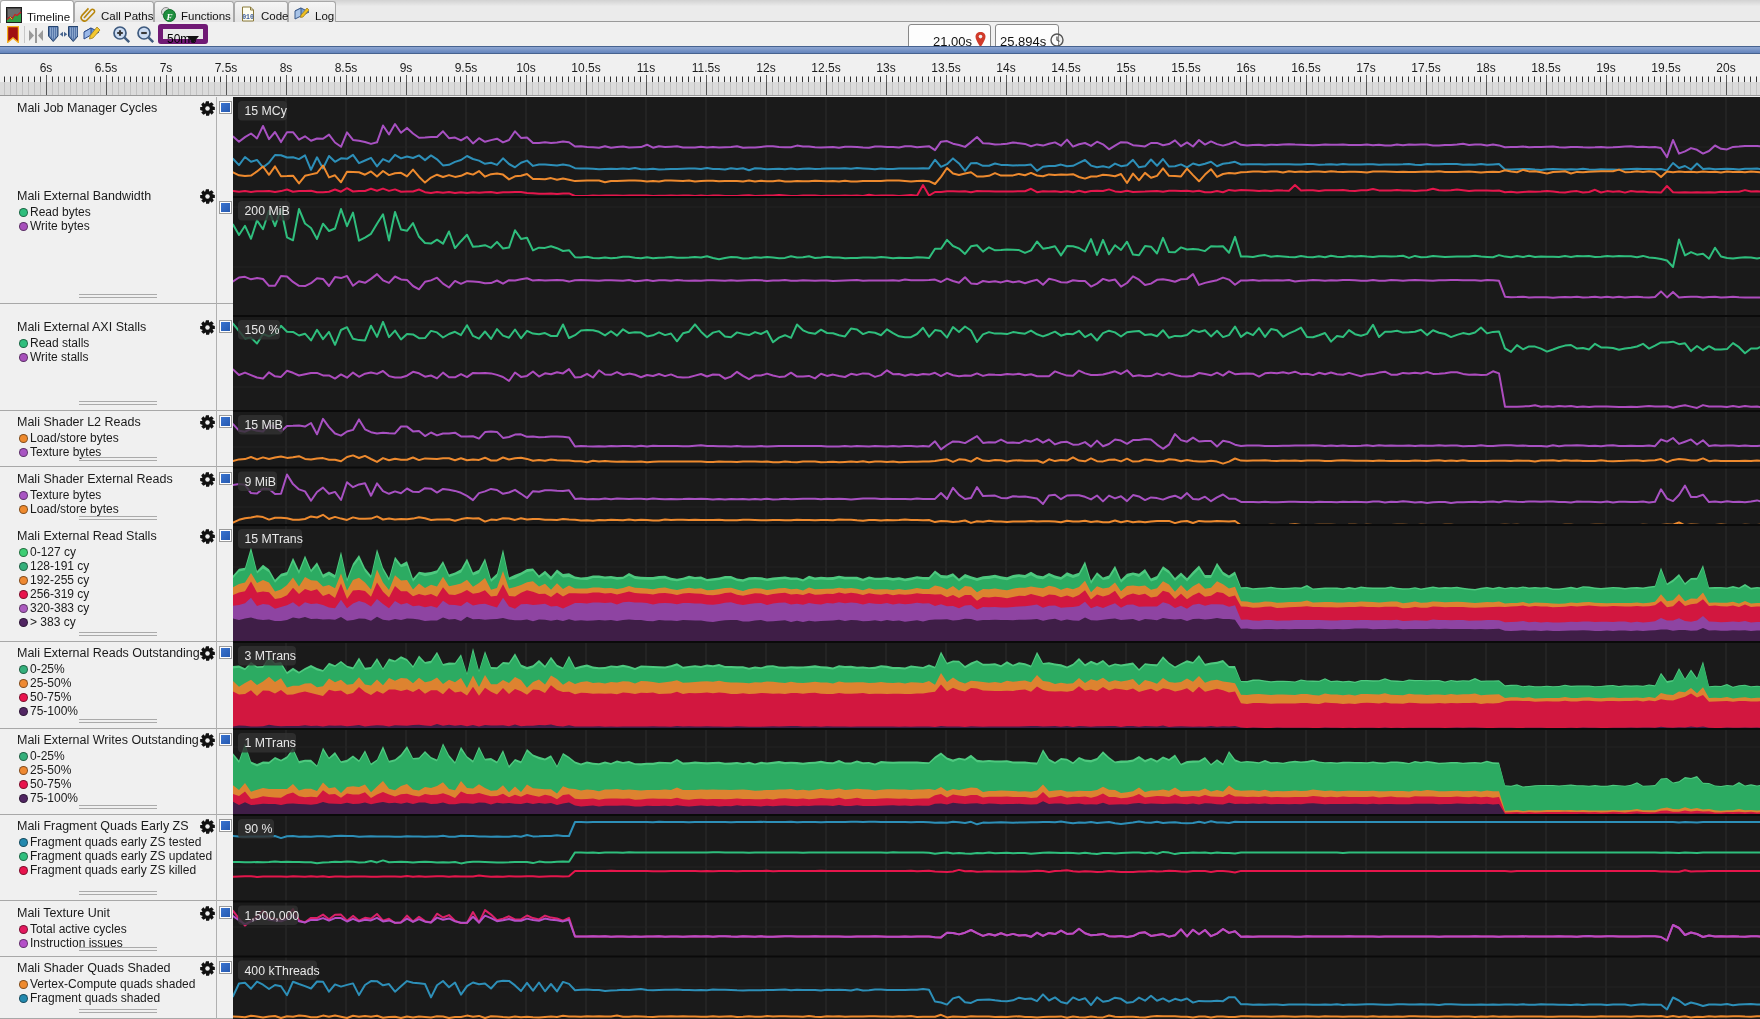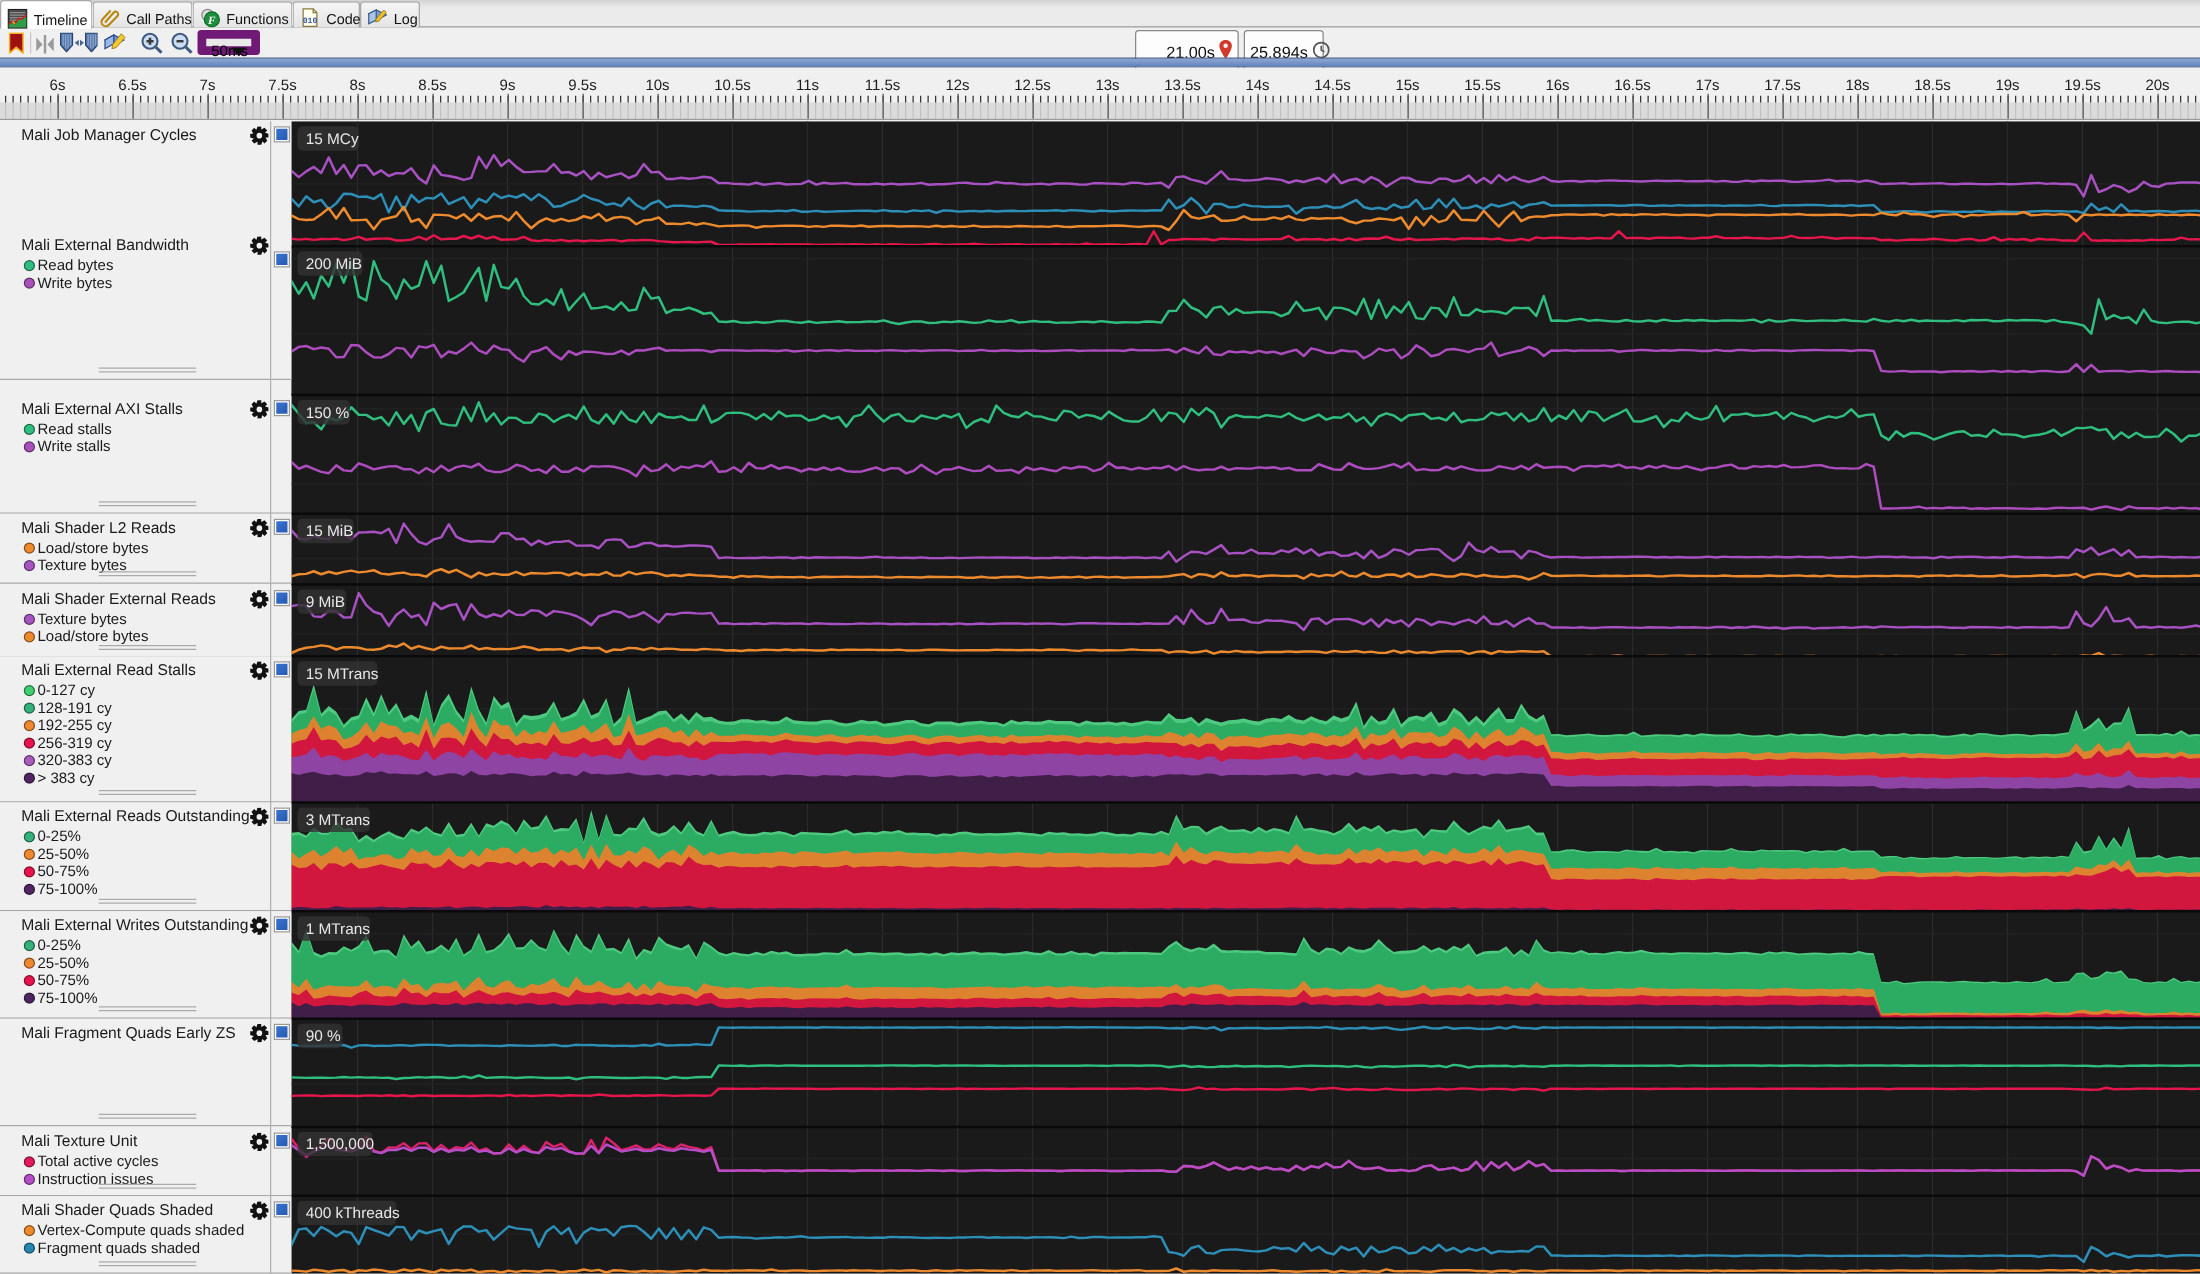--- a/index.html
+++ b/index.html
@@ -2,21 +2,21 @@
 <html><head><meta charset="utf-8"><style>
 *{margin:0;padding:0;box-sizing:border-box}
 html,body{width:1760px;height:1019px;overflow:hidden;font-family:'Liberation Sans',sans-serif;background:#f0f0f0}
 #tabbar{position:absolute;left:0;top:0;width:1760px;height:22px;background:linear-gradient(#d2d2d2,#ebebeb 30%,#ebebeb);border-bottom:1px solid #9a9a9a}
 .tab{position:absolute;top:1px;height:21px;display:flex;align-items:flex-end;gap:5px;padding-left:5px;font-size:11.5px;color:#111;white-space:nowrap;background:linear-gradient(#f5f5f5,#e4e4e4);border:1px solid #a8a8a8;border-bottom:none;border-radius:3px 3px 0 0}
 .tab.active{top:0;height:23px;background:#fff;z-index:2}
 .tab svg{flex:0 0 auto}
 #toolbar{position:absolute;left:0;top:23px;width:1760px;height:23px;background:#f0f0f0}
 .ti{position:absolute}
 .tsep{position:absolute;top:3px;width:1px;height:17px;background:#c8c8c8}
-.combo{position:absolute;left:158px;top:1px;width:50px;height:20px;background:#e9e9e9;border:7px solid #701a75;border-radius:3px;font-size:12px;color:#000;padding:3px 0 0 4px}
+.combo{position:absolute;left:158px;top:1px;width:50px;height:20px;background:#e9e9e9;border:5px solid #701a75;border-radius:3px;font-size:12px;color:#000;padding:3px 0 0 4px}
 .combo .arr{position:absolute;right:4px;top:7px;width:0;height:0;border-left:6px solid transparent;border-right:6px solid transparent;border-top:7px solid #111}
 .field{position:absolute;top:1px;height:20px;border:1px solid #888;border-radius:3px;background:#fdfdfd;font-size:13px;color:#111;display:flex;align-items:center;justify-content:flex-end;padding:16px 4px}
 .f1{left:908px;width:83px}
 .f2{left:995px;width:64px;justify-content:flex-start;padding-left:4px}
 #bluebar{position:absolute;left:0;top:46px;width:1760px;height:8px;background:linear-gradient(#8ea6d2,#6384bc);border-top:1px solid #46628f;border-bottom:1px solid #46628f}
 #ruler{position:absolute;left:0;top:54px;width:1760px;height:43px}
 #main{position:absolute;left:0;top:97px;width:1760px;height:922px;background:#f0f0f0}
 #chart{position:absolute;left:233px;top:0;width:1527px;height:672px}
 .panel{position:absolute;left:0;width:233px;border-bottom:1px solid #a8a8a8;background:#f0f0f0}
 .ptitle{position:absolute;left:17px;top:4px;font-size:12.5px;color:#1a1a1a;white-space:nowrap}
@@ -424,20 +424,25 @@
     </div>
     <div class="cb" style="top:636px">
       <div></div>
     </div>
     <div class="panel" style="top:718px;height:86px">
       <div class="ptitle">Mali Fragment Quads Early ZS</div>
       <div class="gear"><svg width="15" height="15" viewBox="0 0 16 16">
           <path fill="#111" d="M15.83 6.38 L15.83 9.62 L13.38 9.57 L13.33 9.72 L14.69 12.39 L12.39 14.69 L10.69 12.91 L10.55 12.99 L9.62 15.83 L6.38 15.83 L6.43 13.38 L6.28 13.33 L3.61 14.69 L1.31 12.39 L3.09 10.69 L3.01 10.55 L0.17 9.62 L0.17 6.38 L2.62 6.43 L2.67 6.28 L1.31 3.61 L3.61 1.31 L5.31 3.09 L5.45 3.01 L6.38 0.17 L9.62 0.17 L9.57 2.62 L9.72 2.67 L12.39 1.31 L14.69 3.61 L12.91 5.31 L12.99 5.45 Z"></path>
           <circle cx="8" cy="8" r="2.4" fill="#f0f0f0"></circle>
         </svg></div>
+      <div class="legend">
+        <div class="li"><span class="dot" style="background:#2389ae"></span>Fragment quads early ZS tested</div>
+        <div class="li"><span class="dot" style="background:#2fbe7d"></span>Fragment quads early ZS updated</div>
+        <div class="li"><span class="dot" style="background:#e8134d"></span>Fragment quads early ZS killed</div>
+      </div>
       <div class="handle">
         <div></div>
         <div></div>
       </div>
     </div>
     <div class="cb" style="top:722px">
       <div></div>
     </div>
     <div class="panel" style="top:804.5px;height:55px">
       <div class="ptitle">Mali Texture Unit</div>

